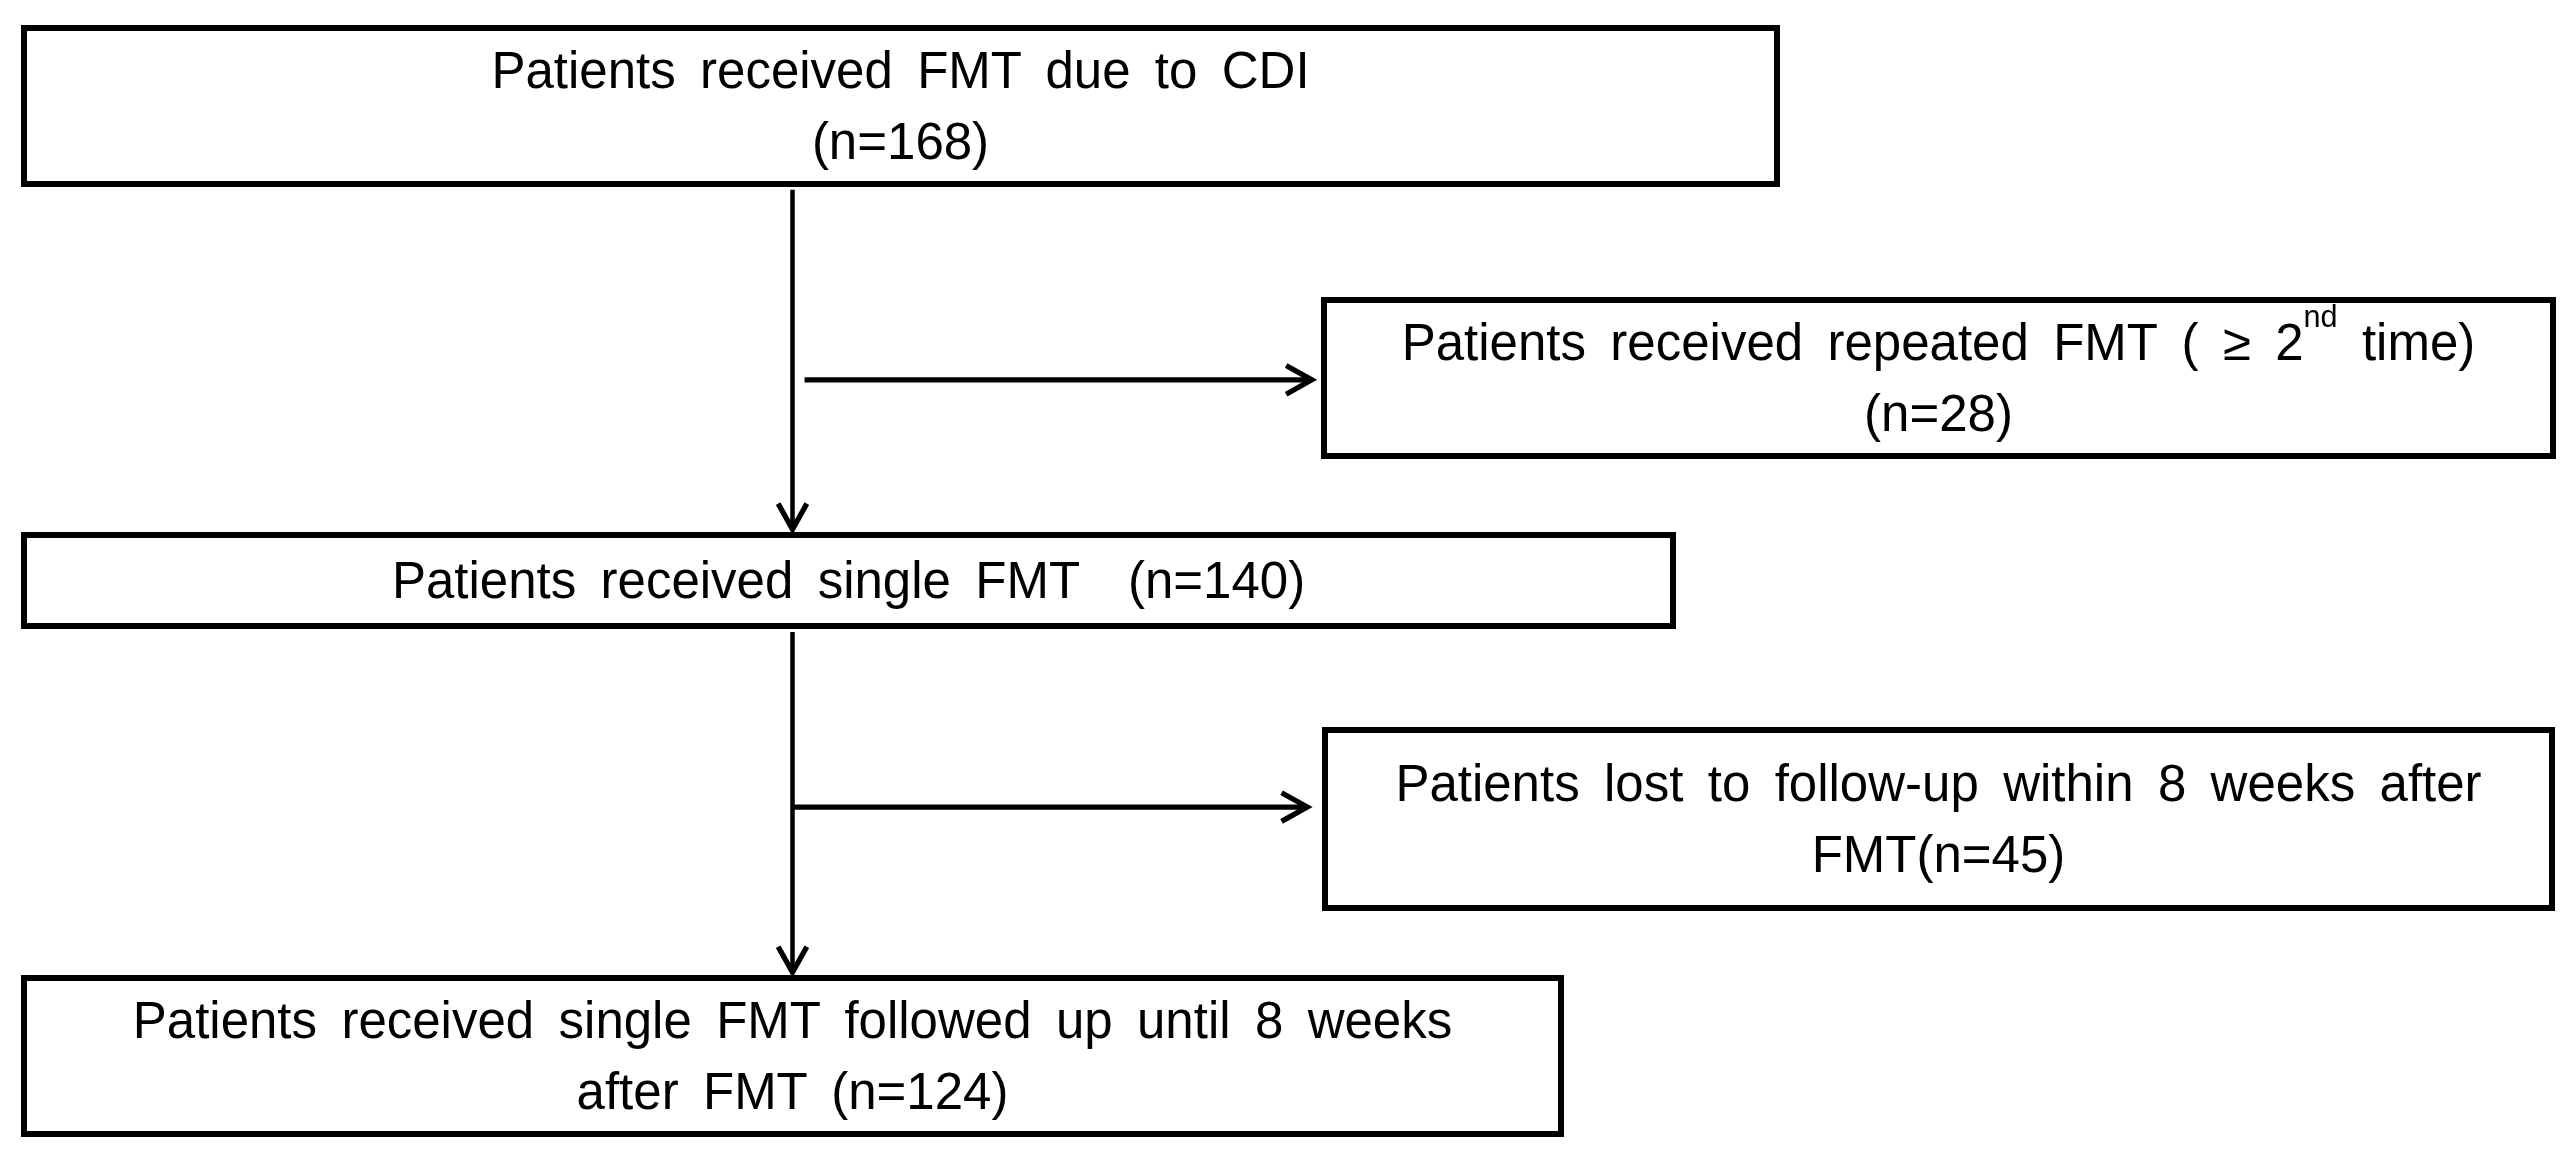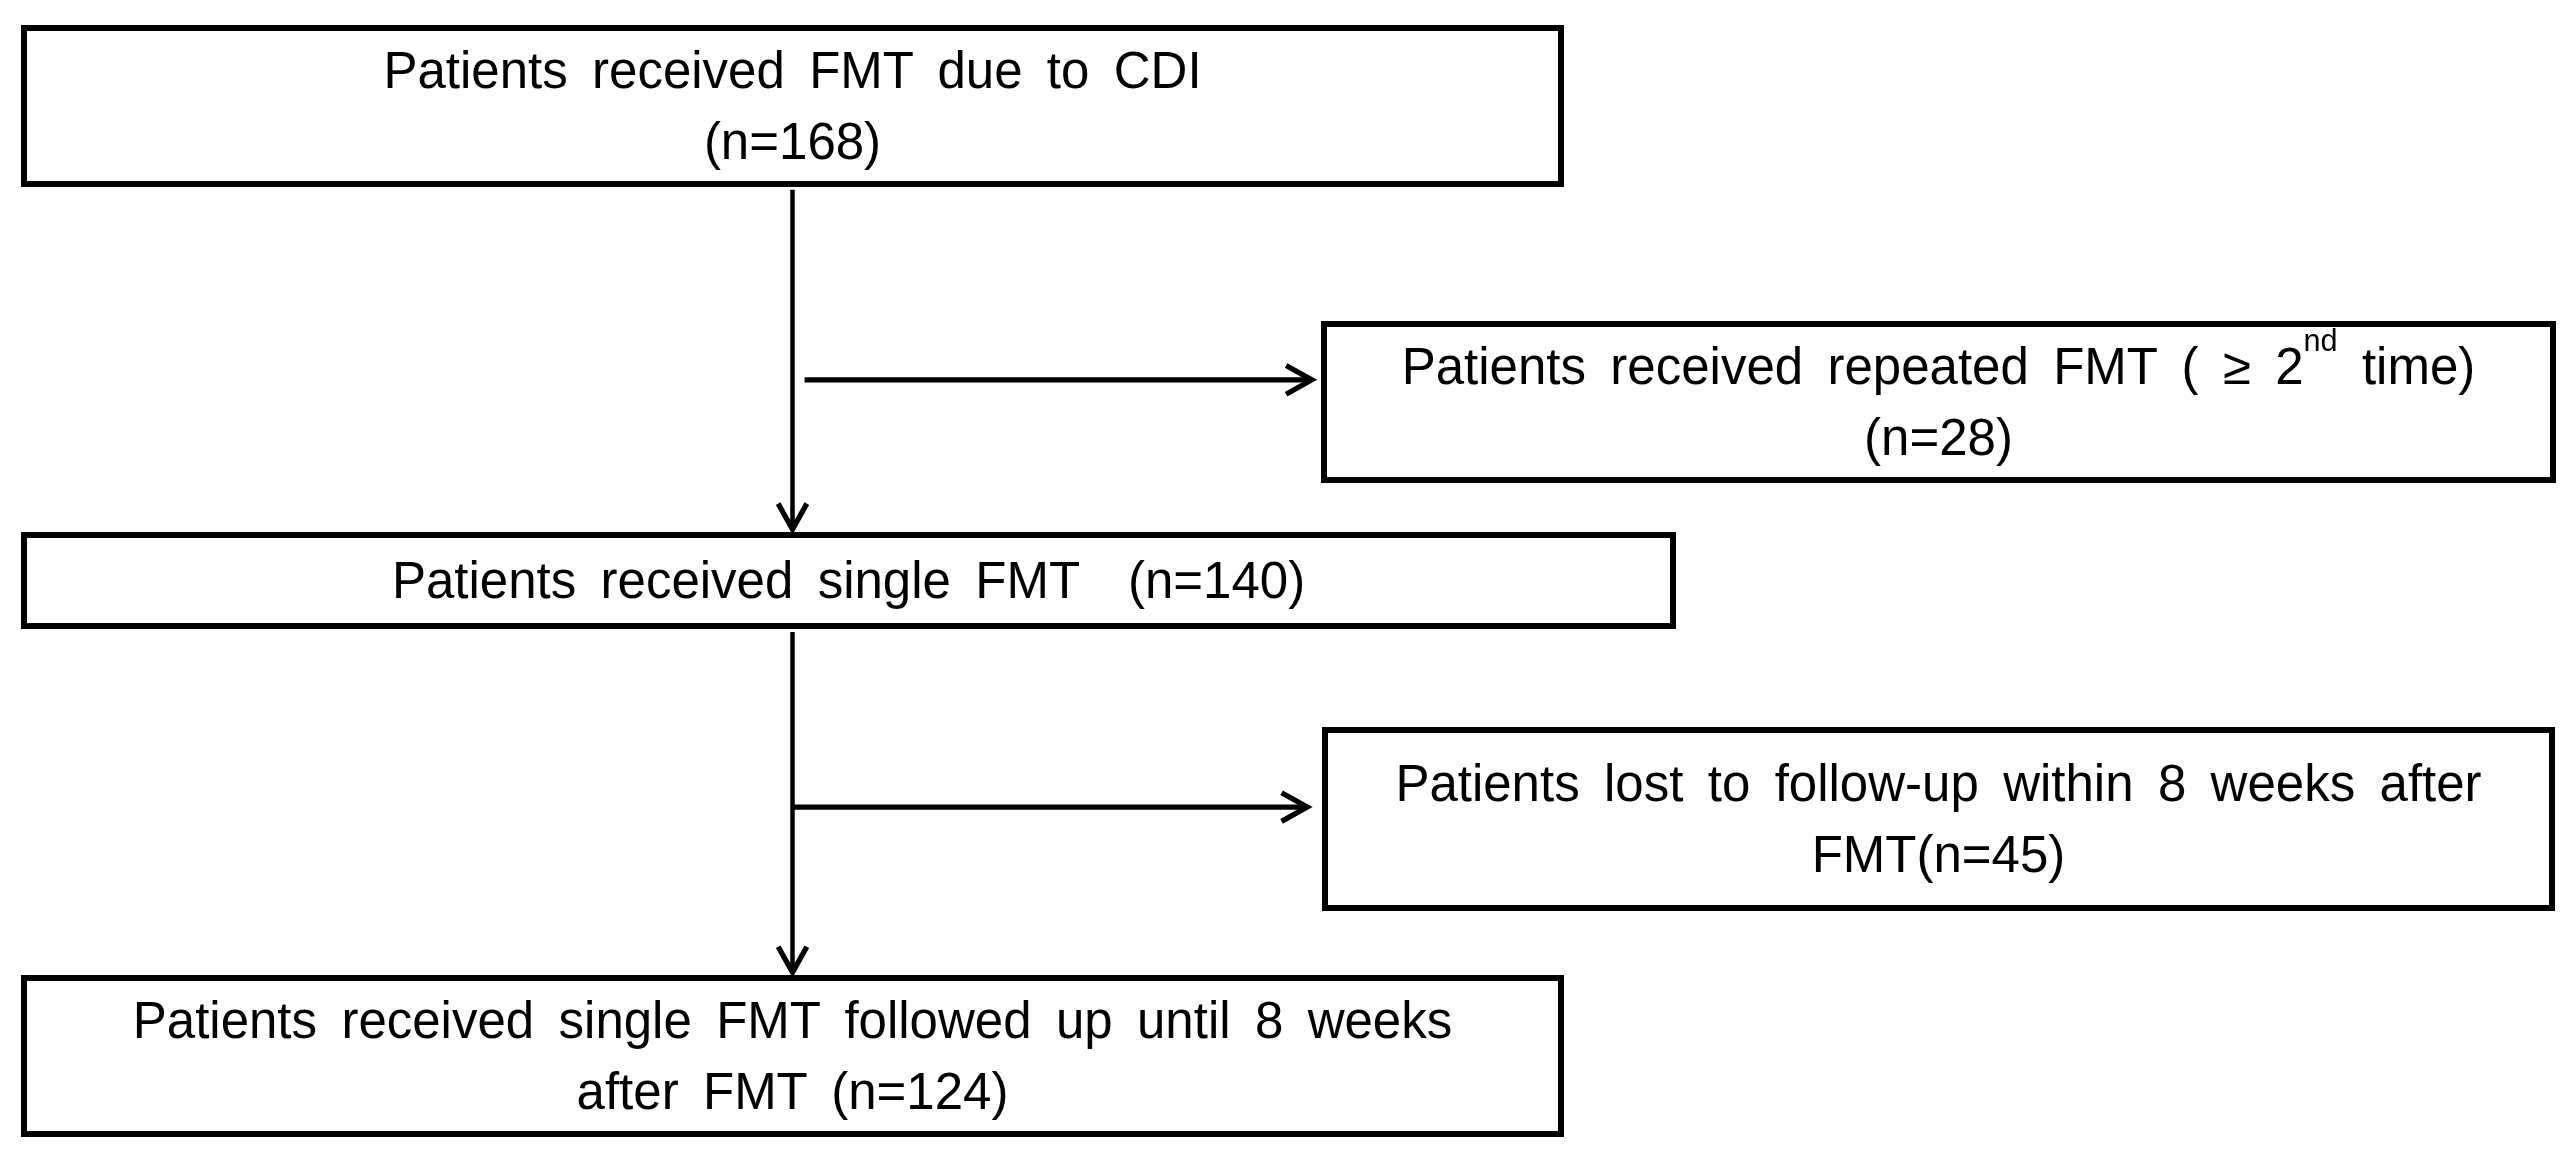--- a/index.html
+++ b/index.html
@@ -35,22 +35,22 @@
     word-spacing: 0.2em;
     color: #000000;
   }
   sup.ord {
     font-size: 0.6em;
     line-height: 0;
     position: relative;
     top: -0.5em;
   }
   
-  #box-fmt-cdi             { left: 21px;   top: 25px;   width: 1543px; height: 162px; }
-  #box-repeated-fmt        { left: 1321px; top: 297px;  width: 1235px; height: 162px; margin-top: 24px; }
+  #box-fmt-cdi             { left: 21px;   top: 25px;   width: 1759px; height: 162px; }
+  #box-repeated-fmt        { left: 1321px; top: 297px;  width: 1235px; height: 162px; }
   #box-single-fmt          { left: 21px;   top: 532px;  width: 1655px; height: 97px; }
   #box-lost-followup       { left: 1322px; top: 727px;  width: 1233px; height: 184px; }
   #box-single-fmt-followed { left: 21px;   top: 975px; width: 1543px; height: 162px; }
 </style>
 </head>
 <body>
 
 <div class="canvas">
 
   <svg class="arrows" viewBox="0 0 3413 1535" xmlns="http://www.w3.org/2000/svg">

